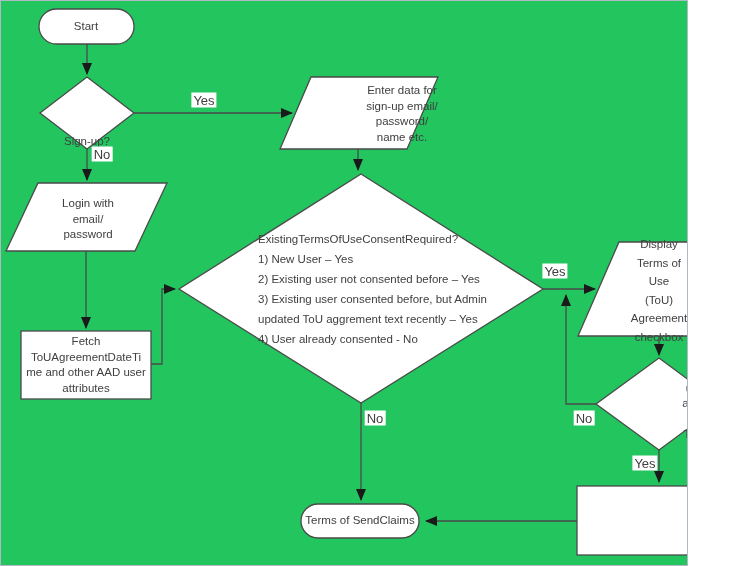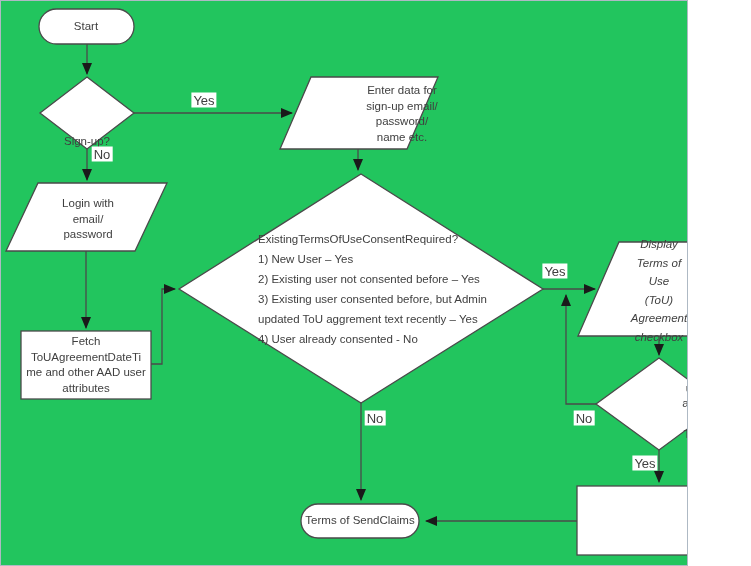--- a/index.html
+++ b/index.html
@@ -43,21 +43,20 @@
     pointer-events: none;
   }
   .lbl-left {
     transform: translate(0, -50%);
     text-align: left;
     white-space: pre;
     line-height: 20px;
   }
   .lbl-loose {
     line-height: 18.5px;
-    font-style: italic;
   }
   .edge-lbl {
     position: absolute;
     transform: translate(-50%, -50%);
     color: #404040;
     font-size: 13px;
     background: #ffffff;
     padding: 0 2px;
     pointer-events: none;
   }

